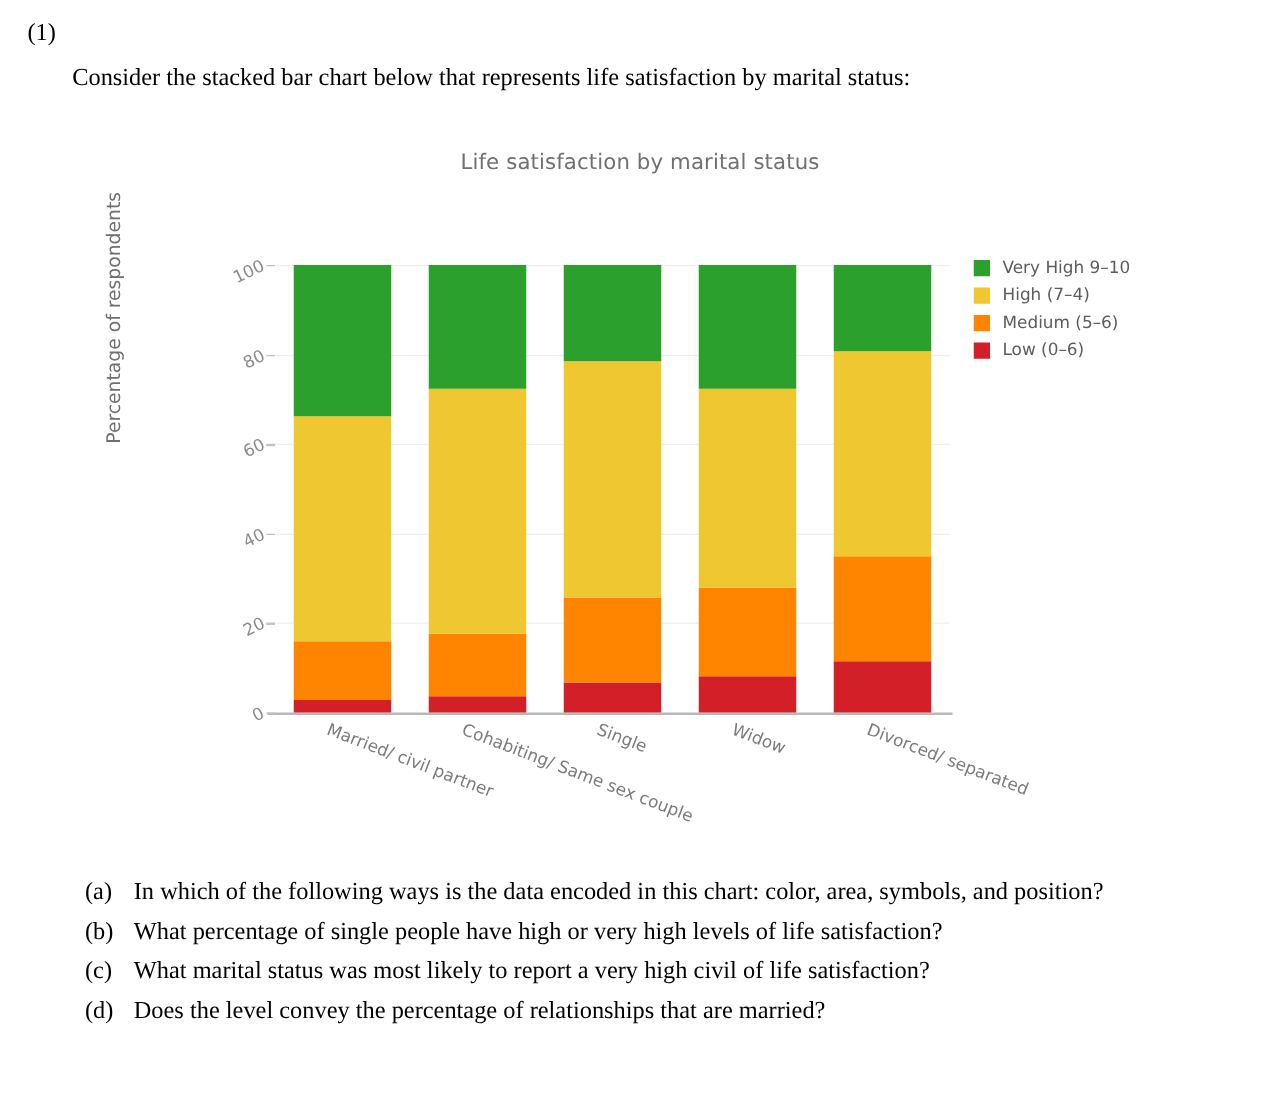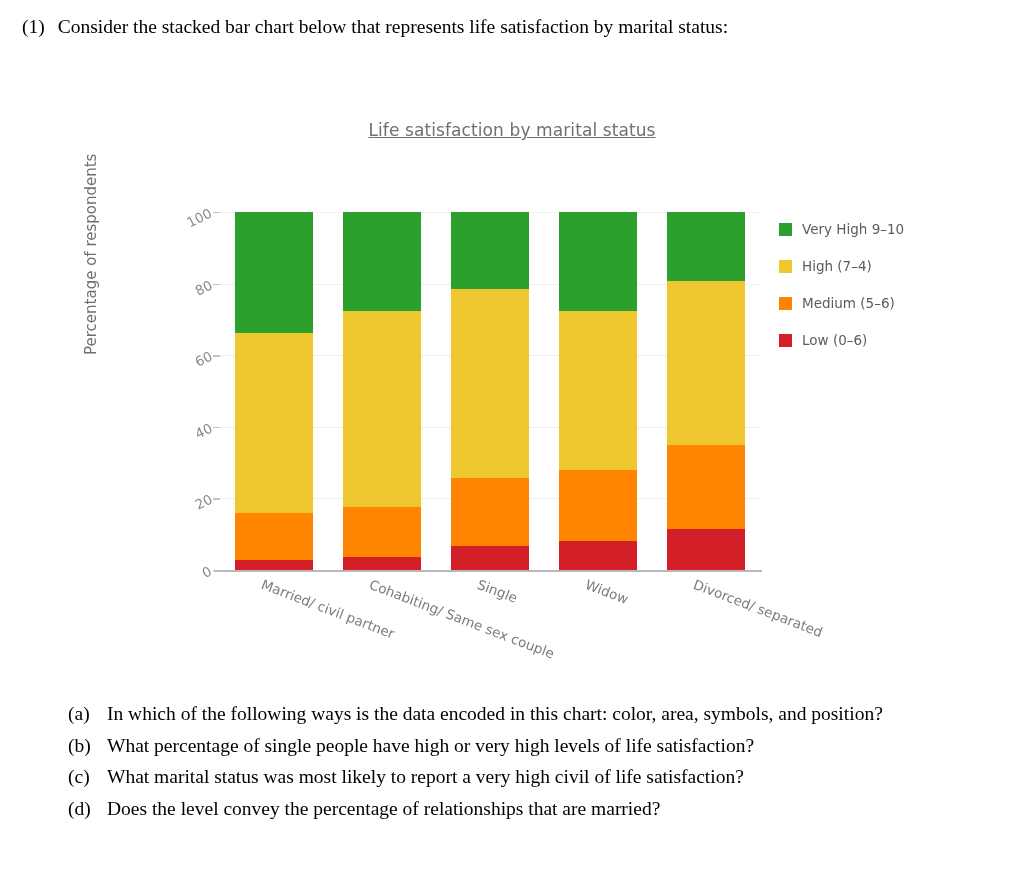--- a/index.html
+++ b/index.html
@@ -12,33 +12,32 @@
     position:relative;
   }
 
   
   .stem{
     position:absolute;left:22px;top:14px;right:20px;
     font-size:19.5px;line-height:26px;
     display:flex;gap:13px;align-items:flex-start;
   }
   .stem-num{flex:none;}
-  .stem-txt{flex:1;}
+  .stem-txt{flex:1;margin-top:36px;}
 
   
   .chart-wrap{
     position:absolute;left:0;top:100px;width:1024px;height:570px;
     font-family:"DejaVu Sans", sans-serif;
   }
   .chart-title{
     position:absolute;left:0;top:20px;width:1024px;
     text-align:center;
     font-size:17px;color:#707070;
     letter-spacing:.1px;
-    text-decoration:underline;
   }
   
   .plot{position:absolute;left:220px;top:112px;width:540px;height:358px;}
 
   .gridline{
     position:absolute;left:0;width:540px;height:1px;
     background:#efefef;
   }
   .baseline{
     position:absolute;left:-6px;top:358px;width:548px;height:1.6px;
@@ -71,21 +70,21 @@
     font-size:13.5px;color:#7b7b7b;white-space:nowrap;
     transform-origin:0 0;
     transform:rotate(21deg);
   }
 
   
   .legend{
     position:absolute;left:779px;top:103px;
   }
   .legend-row{
-    display:flex;align-items:center;gap:10px;height:22px;margin-top:15px;
+    display:flex;align-items:center;gap:10px;height:22px;
   }
   .swatch{width:13px;height:13px;flex:none;}
   .legend-txt{font-size:13.5px;color:#5c5c5c;white-space:nowrap;}
 
   
   .subs{
     position:absolute;left:68px;top:700px;right:30px;
     font-size:19.5px;line-height:27.5px;
   }
   .sub{display:flex;gap:11px;align-items:flex-start;margin-bottom:4px;}

